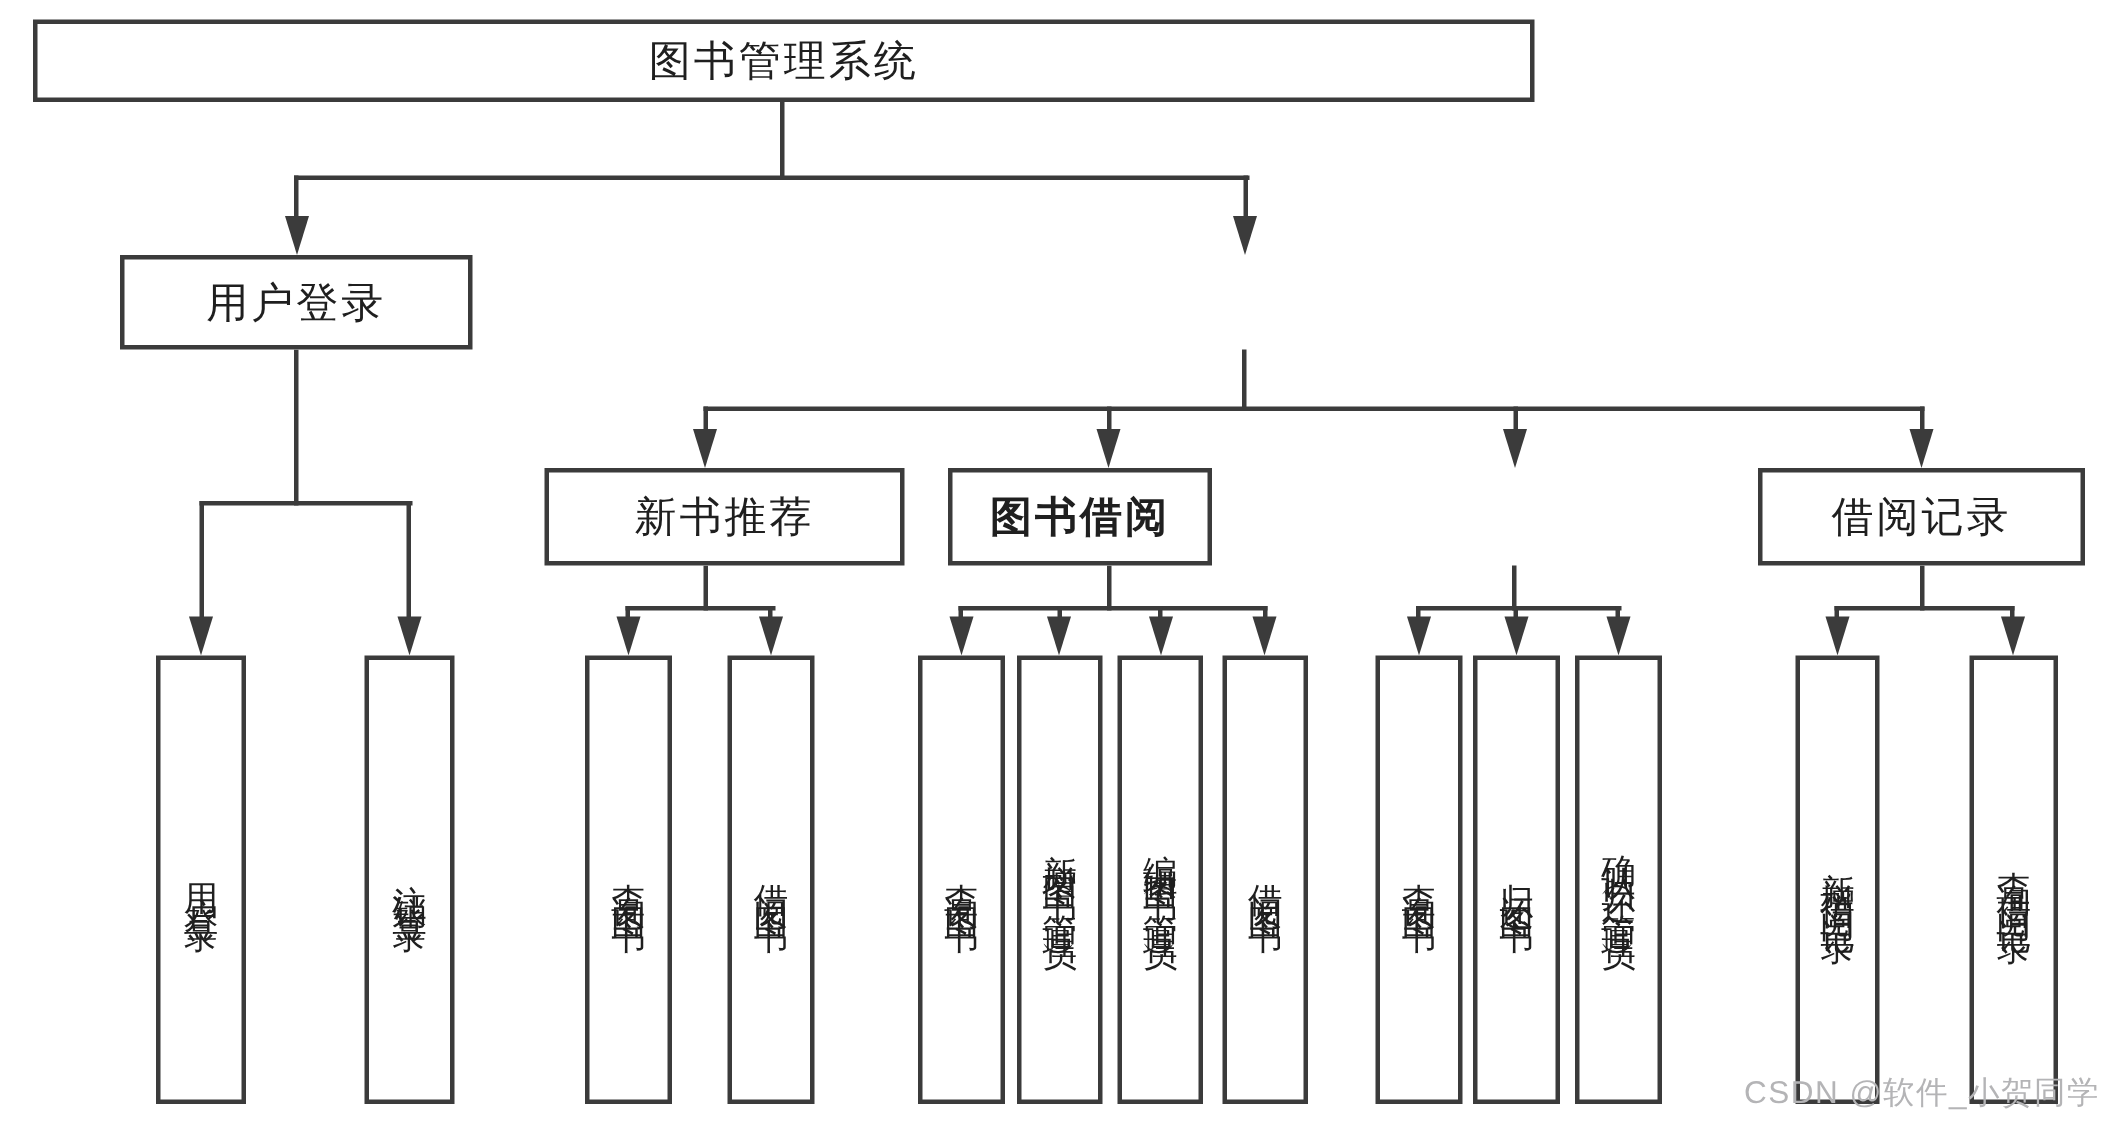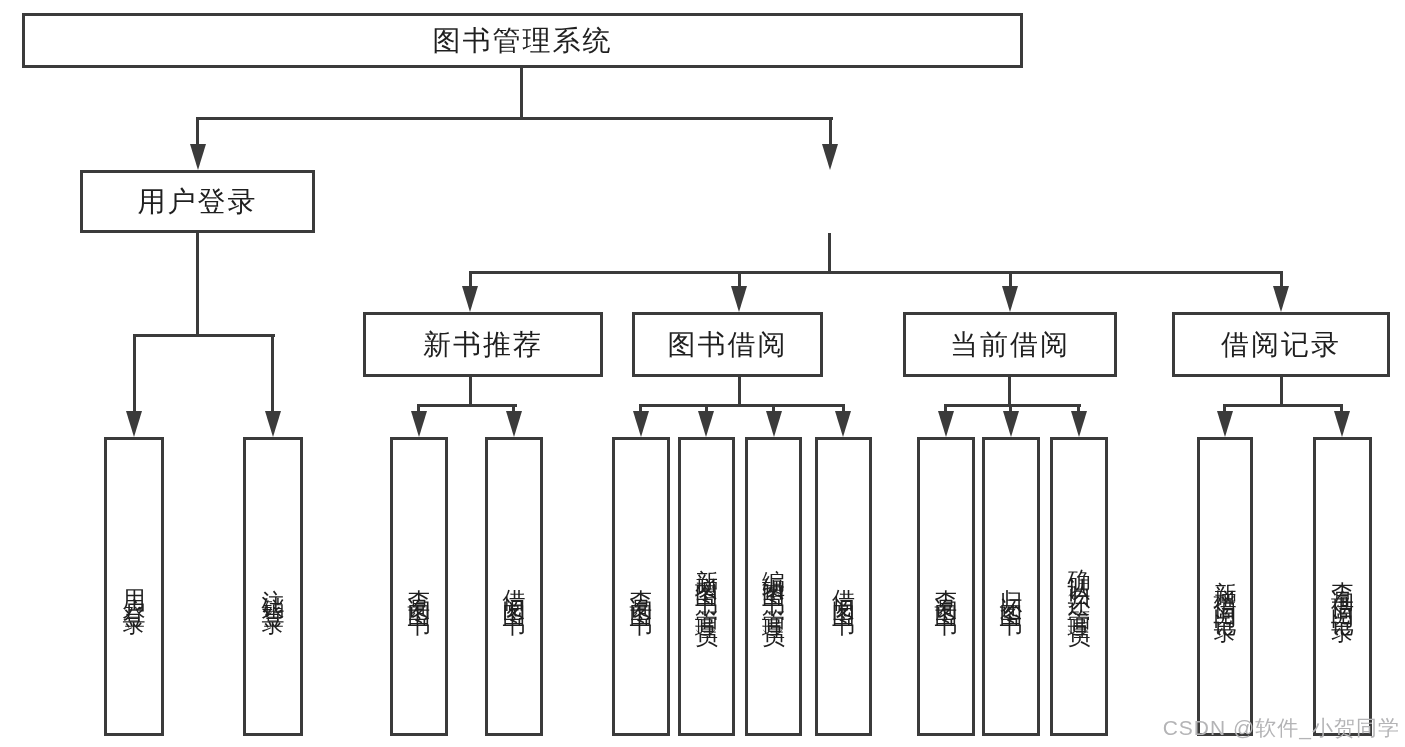--- a/index.html
+++ b/index.html
@@ -88,22 +88,21 @@
   <div class="vl" style="left:469px; top:271px; height:16px;"></div>
   <div class="vl" style="left:738px; top:271px; height:16px;"></div>
   <div class="vl" style="left:1009px; top:271px; height:16px;"></div>
   <div class="vl" style="left:1280px; top:271px; height:16px;"></div>
   <div class="ar" style="left:462px; top:286px;"></div>
   <div class="ar" style="left:731px; top:286px;"></div>
   <div class="ar" style="left:1002px; top:286px;"></div>
   <div class="ar" style="left:1273px; top:286px;"></div>
 
   <div class="node" style="left:363px; top:312px; width:240px; height:65px;">新书推荐</div>
-  <div class="node" style="left:632px; top:312px; width:191px; height:65px;">图书借阅</div>
-  <div class="node" style="left:903px; top:312px; width:214px; height:65px;">当前借阅</div>
+  <div class="node" style="left:632px; top:312px; width:176px; height:65px;font-weight:bold;">图书借阅</div>
   <div class="node" style="left:1172px; top:312px; width:218px; height:65px;">借阅记录</div>
 
   <div class="vl" style="left:469px; top:377px; height:30px;"></div>
   <div class="hl" style="left:417px; top:404px; width:100px;"></div>
   <div class="vl" style="left:417px; top:404px; height:12px;"></div>
   <div class="vl" style="left:512px; top:404px; height:12px;"></div>
   <div class="ar" style="left:411px; top:411px;"></div>
   <div class="ar" style="left:506px; top:411px;"></div>
 
   <div class="vl" style="left:738px; top:377px; height:30px;"></div>

